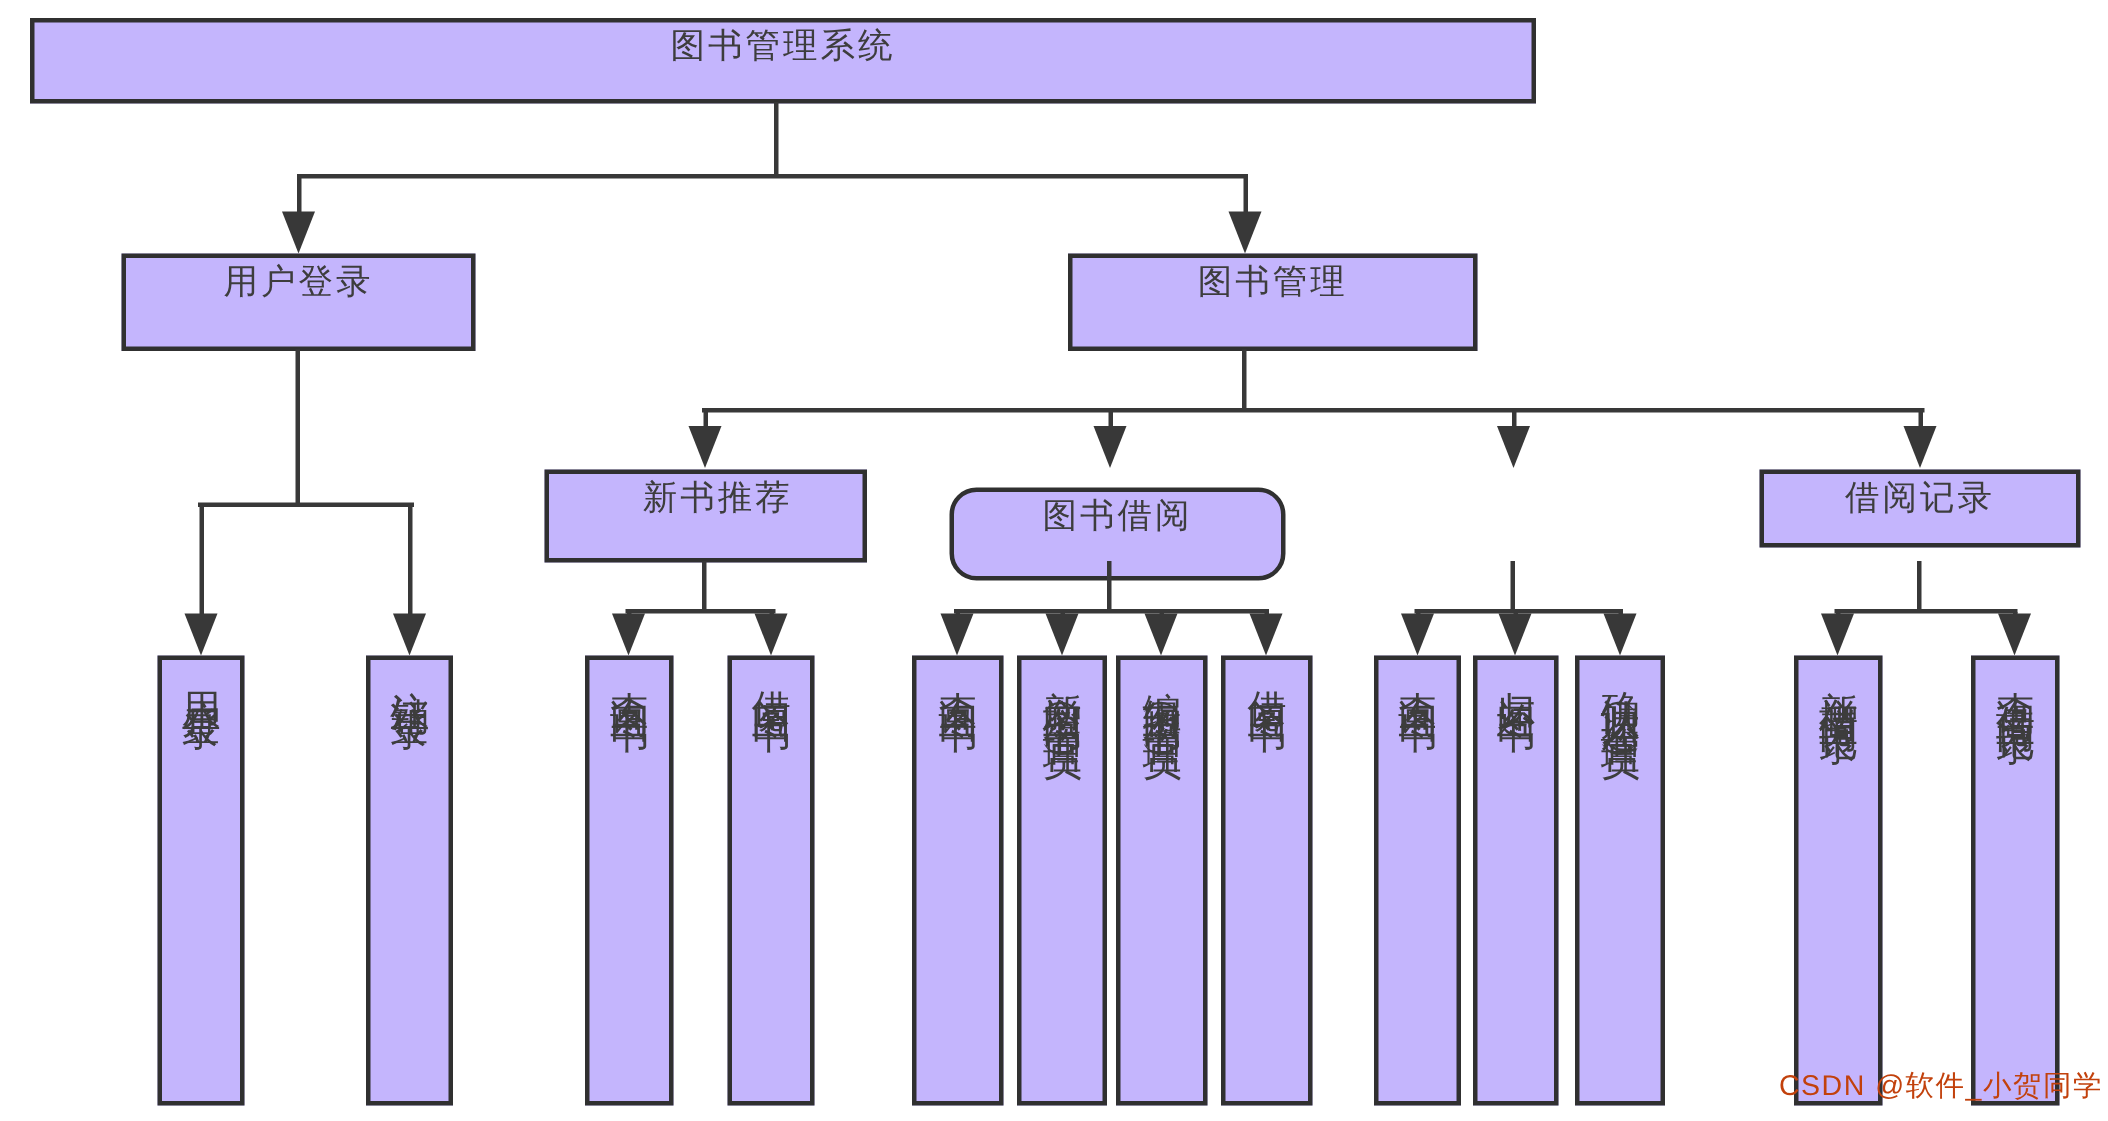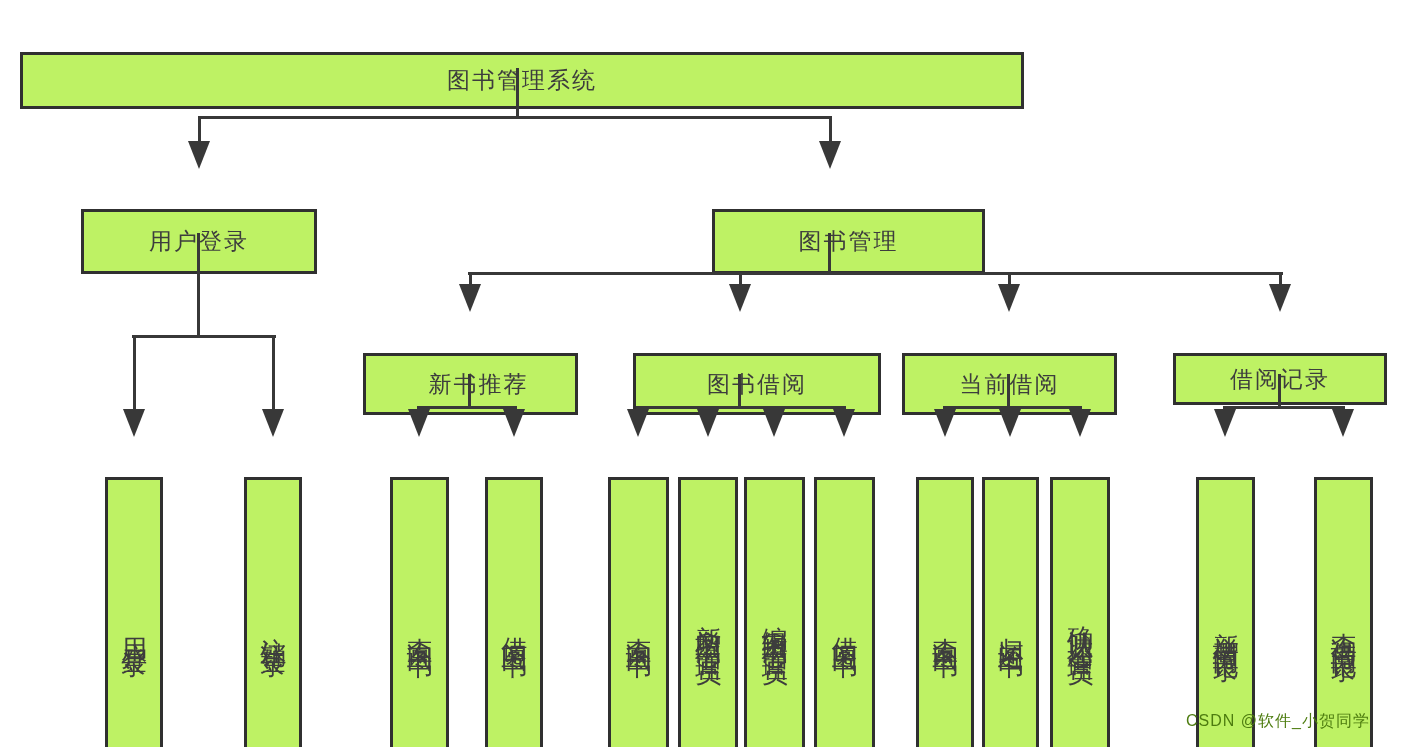--- a/index.html
+++ b/index.html
@@ -8,26 +8,25 @@
     width: 1405px;
     height: 747px;
     background: #ffffff;
     overflow: hidden;
     font-family: "Liberation Sans", sans-serif;
   }
   .box {
     position: absolute;
     box-sizing: border-box;
     border: 3px solid #303030;
-    background: #bef264;
+    background: #c4b5fd;
     color: #3d3d3d;
     display: flex;
-    align-items: center;
+    align-items: flex-start;
     justify-content: center;
-    margin-top: 40px;
   }
   .hbox { font-size: 23px; letter-spacing: 2px; white-space: nowrap; }
   .vbox span {
     writing-mode: vertical-rl;
     text-orientation: mixed;
     font-size: 26px;
     line-height: 1.05;
     letter-spacing: 5px;
     white-space: nowrap;
   }
@@ -45,22 +44,22 @@
     position: absolute;
     left: 0; bottom: 0;
     width: 0; height: 0;
     border-left: 11px solid transparent;
     border-right: 11px solid transparent;
     border-top: 28px solid #383838;
   }
   #watermark {
     position: absolute;
     left: 1186px; top: 711px;
-    font-size: 16px;
-    color: #4d7c0f;
+    font-size: 19px;
+    color: #c2410c;
     letter-spacing: 1px;
     white-space: nowrap;
     z-index: 5;
   }
 </style>
 </head>
 <body>
 
 <div id="canvas">
 
@@ -88,25 +87,22 @@
   <div class="line" style="left:828px; top:233px; width:3px; height:41px;"></div>
   <div class="line" style="left:468px; top:272px; width:815px; height:3px;"></div>
   <div class="arrow" style="left:459px; top:274px; height:38px;"></div>
   <div class="arrow" style="left:729px; top:274px; height:38px;"></div>
   <div class="arrow" style="left:998px; top:274px; height:38px;"></div>
   <div class="arrow" style="left:1269px; top:274px; height:38px;"></div>
 
   <div class="box hbox" style="left:363px; top:313px; width:215px; height:62px;padding-left:16px;">
     <span>新书推荐</span>
   </div>
-  <div class="box hbox" style="left:633px; top:313px; width:248px; height:62px;">
+  <div class="box hbox" style="left:633px; top:325px; width:224px; height:62px;border-radius:18px;">
     <span>图书借阅</span>
-  </div>
-  <div class="box hbox" style="left:902px; top:313px; width:215px; height:62px;">
-    <span>当前借阅</span>
   </div>
   <div class="box hbox" style="left:1173px; top:313px; width:214px; height:52px;">
     <span>借阅记录</span>
   </div>
 
   <div class="line" style="left:468px; top:374px; width:3px; height:34px;"></div>
   <div class="line" style="left:417px; top:406px; width:100px; height:3px;"></div>
   <div class="arrow" style="left:408px; top:408px; height:29px;"></div>
   <div class="arrow" style="left:503px; top:408px; height:29px;"></div>
 

